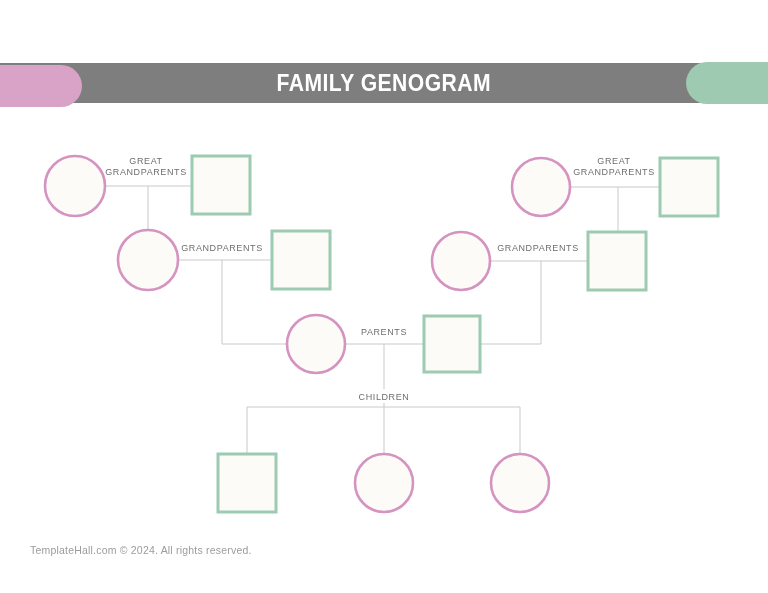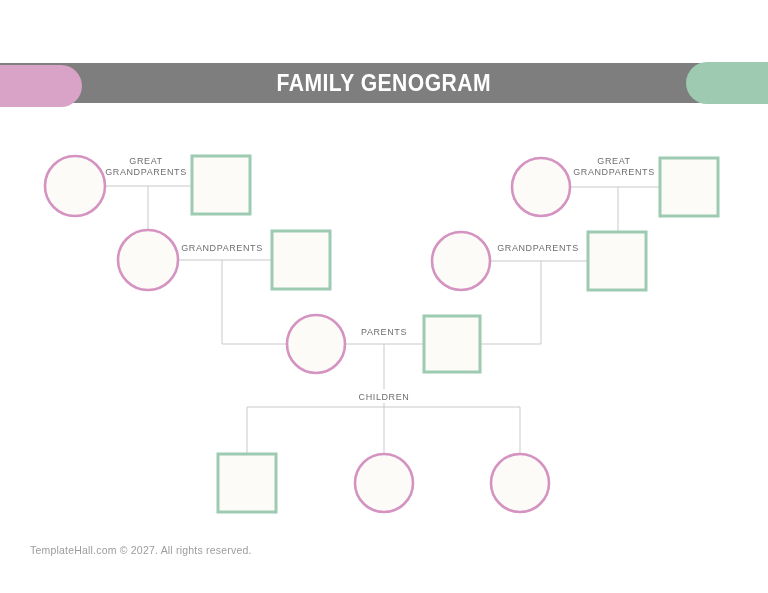--- a/index.html
+++ b/index.html
@@ -95,13 +95,13 @@
   <rect class="node-square" x="424" y="316" width="56" height="56"></rect>
   <circle class="node-circle" cx="541" cy="187" r="29"></circle>
   <rect class="node-square" x="660" y="158" width="58" height="58"></rect>
   <circle class="node-circle" cx="461" cy="261" r="29"></circle>
   <rect class="node-square" x="588" y="232" width="58" height="58"></rect>
   <rect class="node-square" x="218" y="454" width="58" height="58"></rect>
   <circle class="node-circle" cx="384" cy="483" r="29"></circle>
   <circle class="node-circle" cx="520" cy="483" r="29"></circle>
 </svg>
 
-<div class="footer-text">TemplateHall.com © 2027. All rights reserved.</div>
+<div class="footer-text">TemplateHall.com © 2024. All rights reserved.</div>
 
 </body></html>

